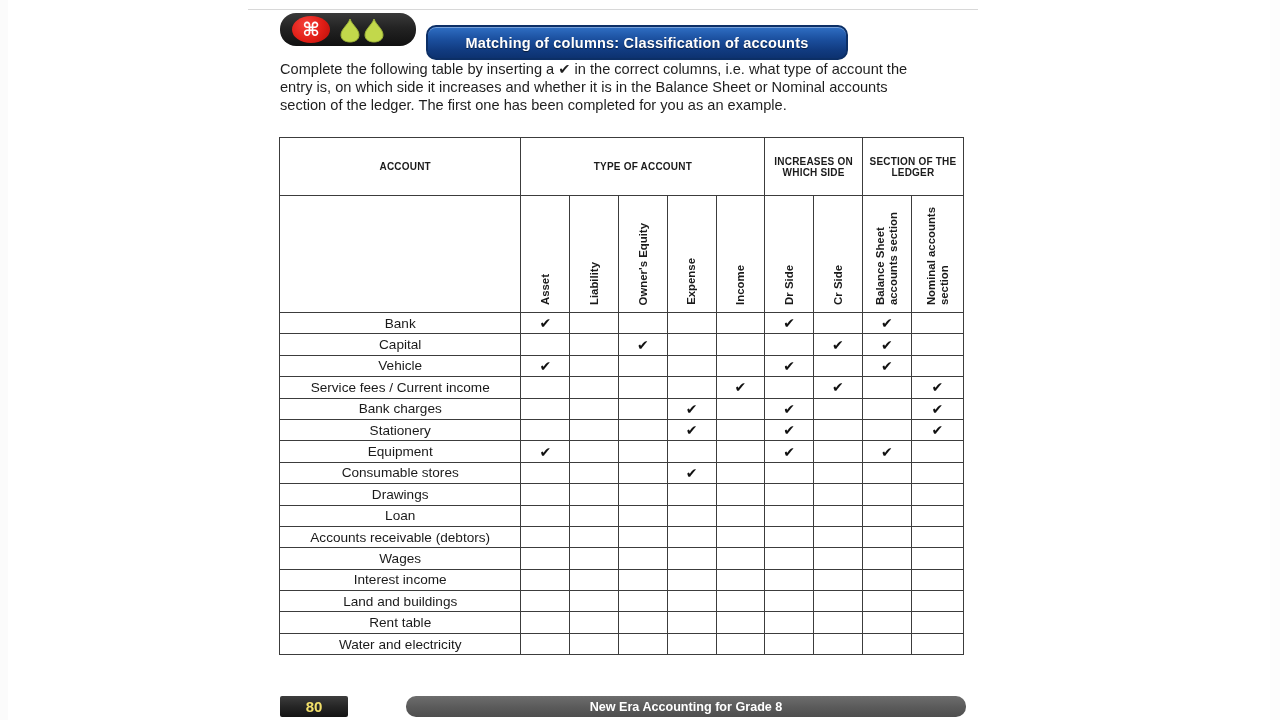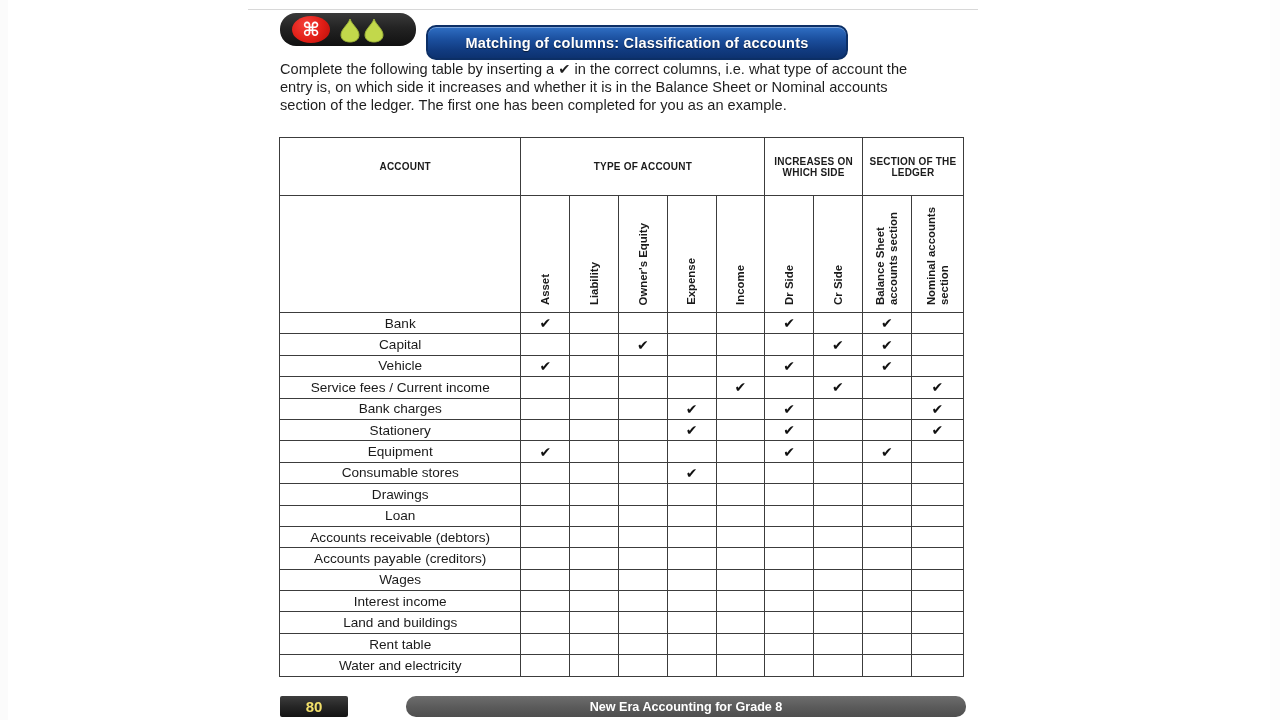--- a/index.html
+++ b/index.html
@@ -328,32 +328,20 @@
           <td class="mark"></td>
           <td class="mark"></td>
           <td class="mark"></td>
           <td class="mark"></td>
           <td class="mark"></td>
           <td class="mark"></td>
           <td class="mark"></td>
           <td class="mark"></td>
         </tr>
         <tr>
-          <td class="acct">Accounts payable (creditors)</td>
-          <td class="mark"></td>
-          <td class="mark"></td>
-          <td class="mark"></td>
-          <td class="mark"></td>
-          <td class="mark"></td>
-          <td class="mark"></td>
-          <td class="mark"></td>
-          <td class="mark"></td>
-          <td class="mark"></td>
-        </tr>
-        <tr>
           <td class="acct">Wages</td>
           <td class="mark"></td>
           <td class="mark"></td>
           <td class="mark"></td>
           <td class="mark"></td>
           <td class="mark"></td>
           <td class="mark"></td>
           <td class="mark"></td>
           <td class="mark"></td>
           <td class="mark"></td>

